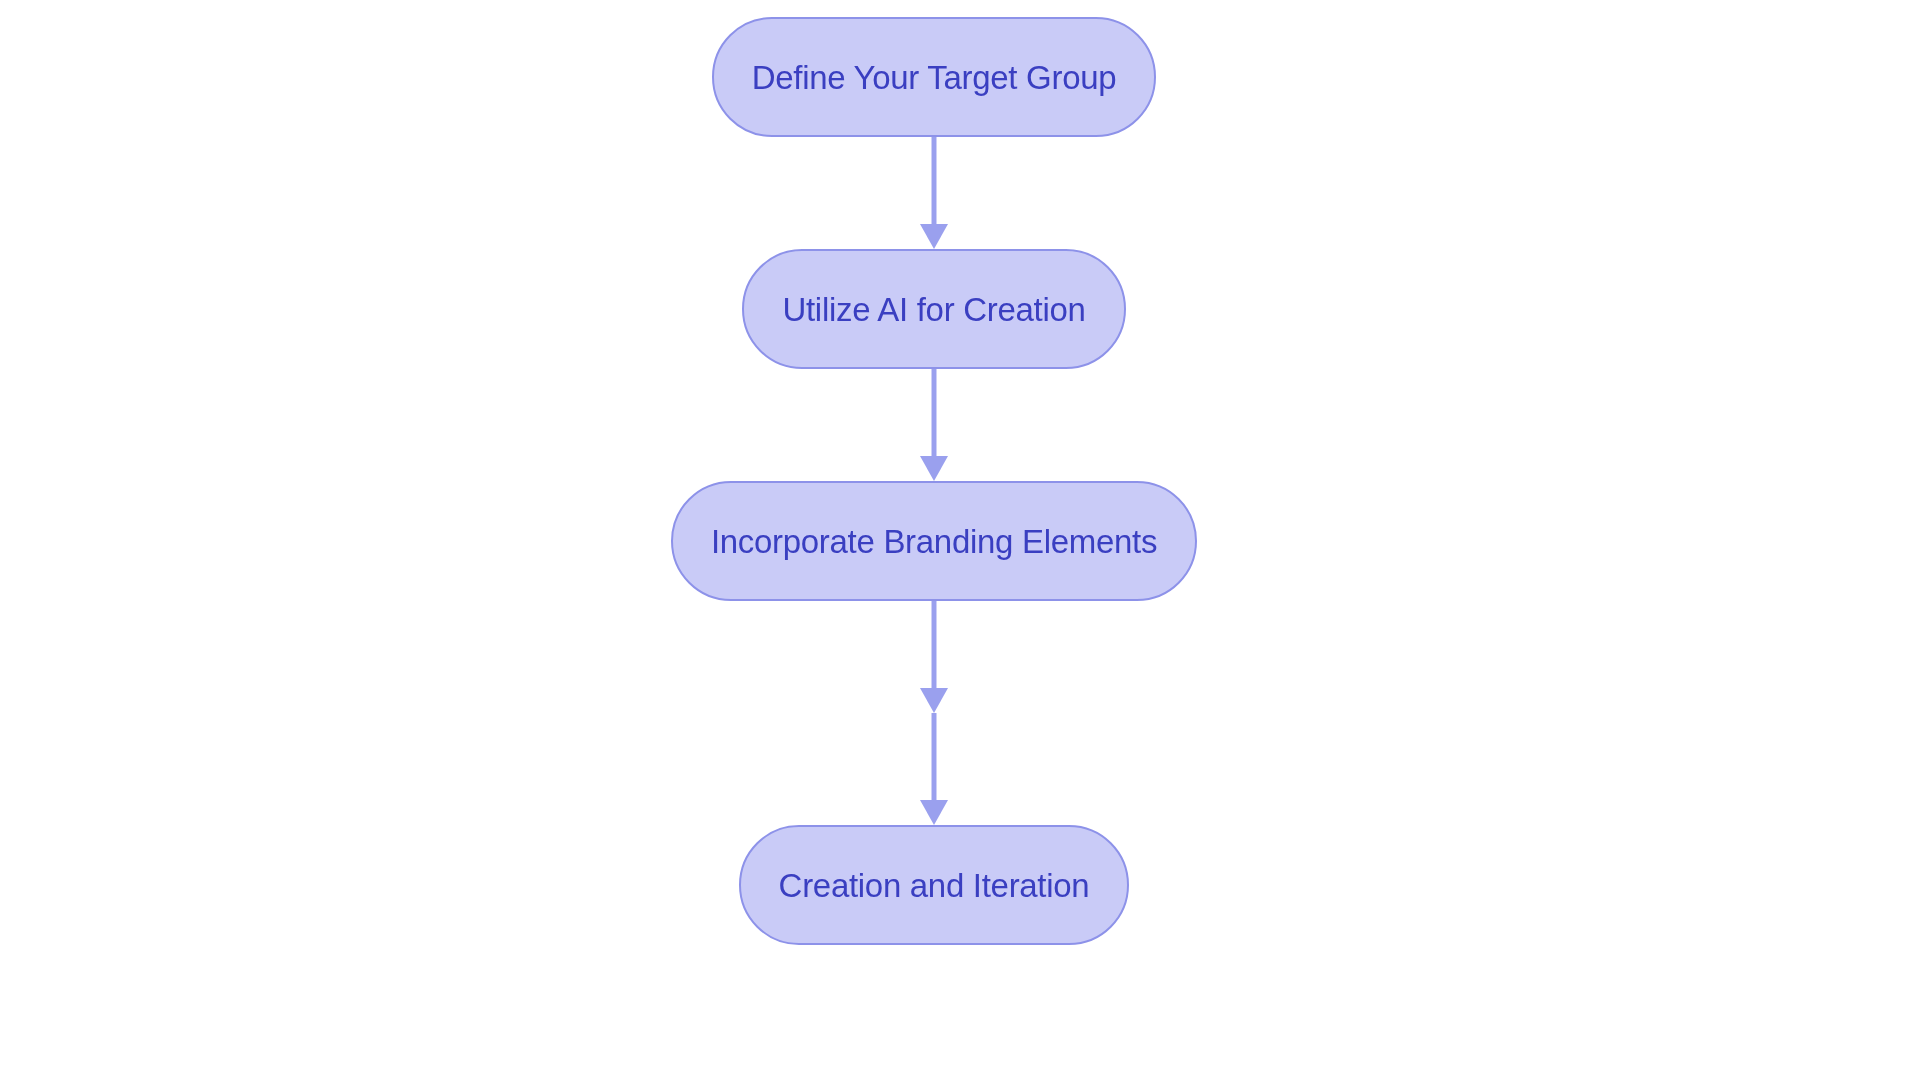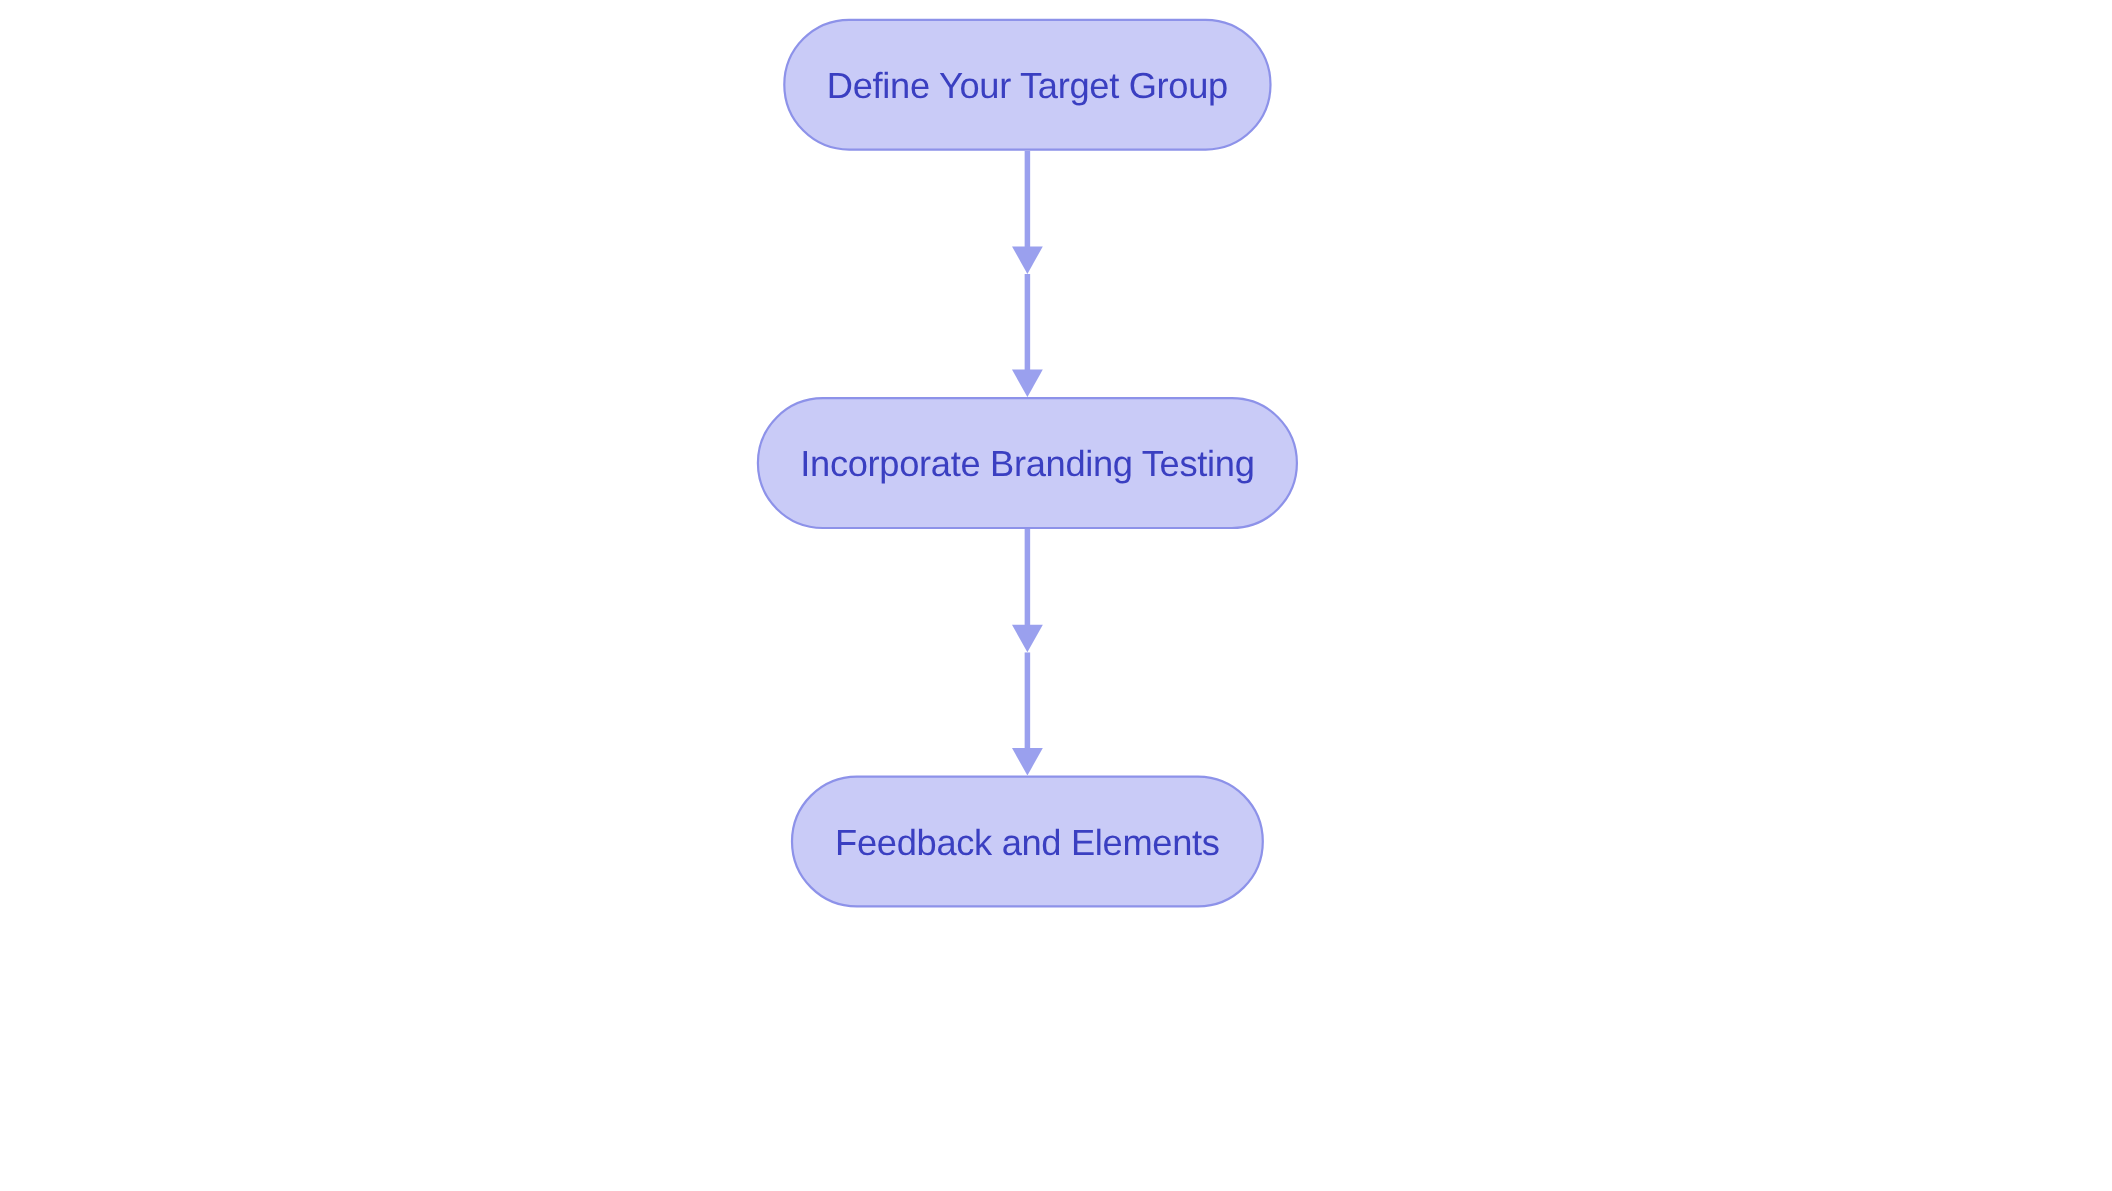--- a/index.html
+++ b/index.html
@@ -71,39 +71,42 @@
 
     <div class="node">
       <span class="node-label">Define Your Target Group</span>
     </div>
 
     <svg class="arrow" viewBox="0 0 34 112" aria-hidden="true">
       <line class="arrow-line" x1="17" y1="0" x2="17" y2="90"></line>
       <polygon class="arrow-head" points="3,87 31,87 17,112"></polygon>
     </svg>
 
+    <div class="node">
+      <span class="node-label">Utilize AI for Creation</span>
+    </div>
 
     <svg class="arrow" viewBox="0 0 34 112" aria-hidden="true">
       <line class="arrow-line" x1="17" y1="0" x2="17" y2="90"></line>
       <polygon class="arrow-head" points="3,87 31,87 17,112"></polygon>
     </svg>
 
     <div class="node">
-      <span class="node-label">Incorporate Branding Testing</span>
+      <span class="node-label">Incorporate Branding Elements</span>
     </div>
 
     <svg class="arrow" viewBox="0 0 34 112" aria-hidden="true">
       <line class="arrow-line" x1="17" y1="0" x2="17" y2="90"></line>
       <polygon class="arrow-head" points="3,87 31,87 17,112"></polygon>
     </svg>
 
 
     <svg class="arrow" viewBox="0 0 34 112" aria-hidden="true">
       <line class="arrow-line" x1="17" y1="0" x2="17" y2="90"></line>
       <polygon class="arrow-head" points="3,87 31,87 17,112"></polygon>
     </svg>
 
     <div class="node">
-      <span class="node-label">Feedback and Elements</span>
+      <span class="node-label">Creation and Iteration</span>
     </div>
 
   </div>
 </div>
 
 </body></html>

